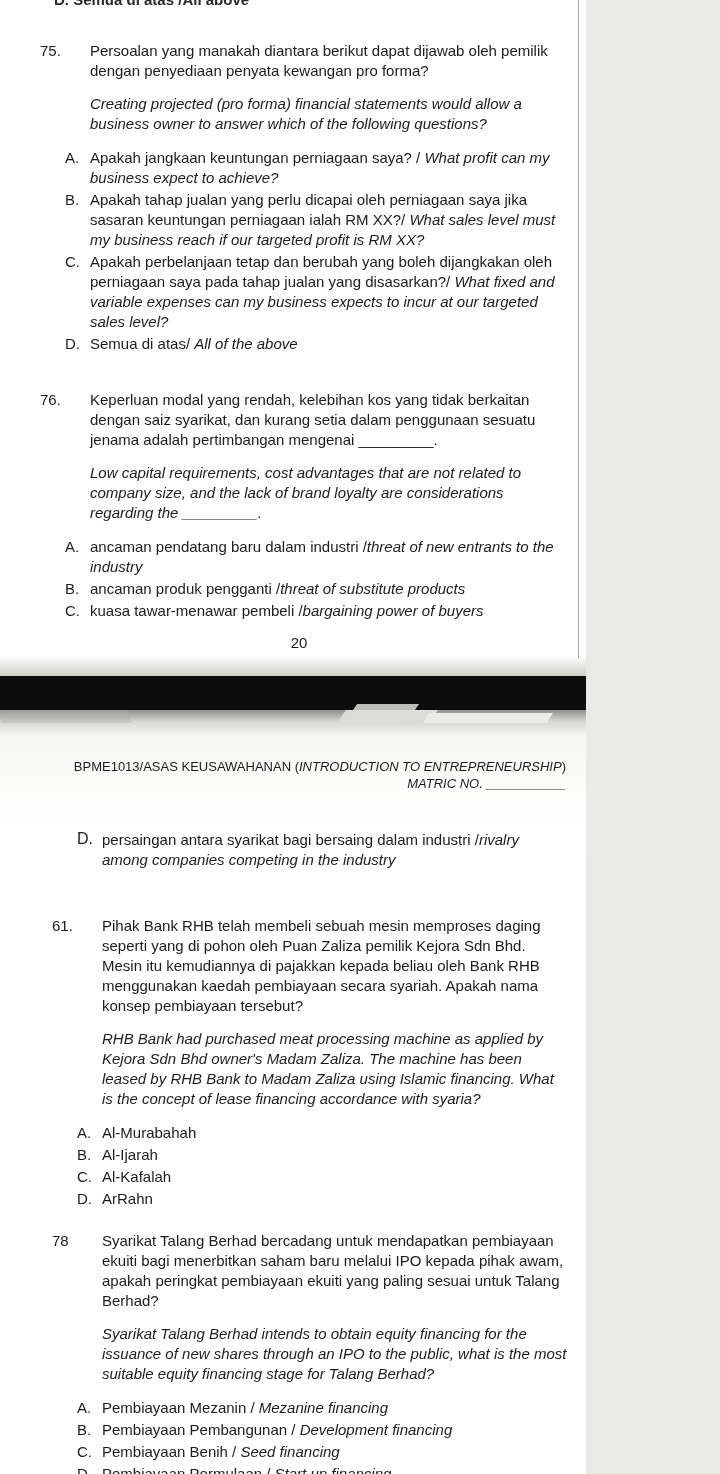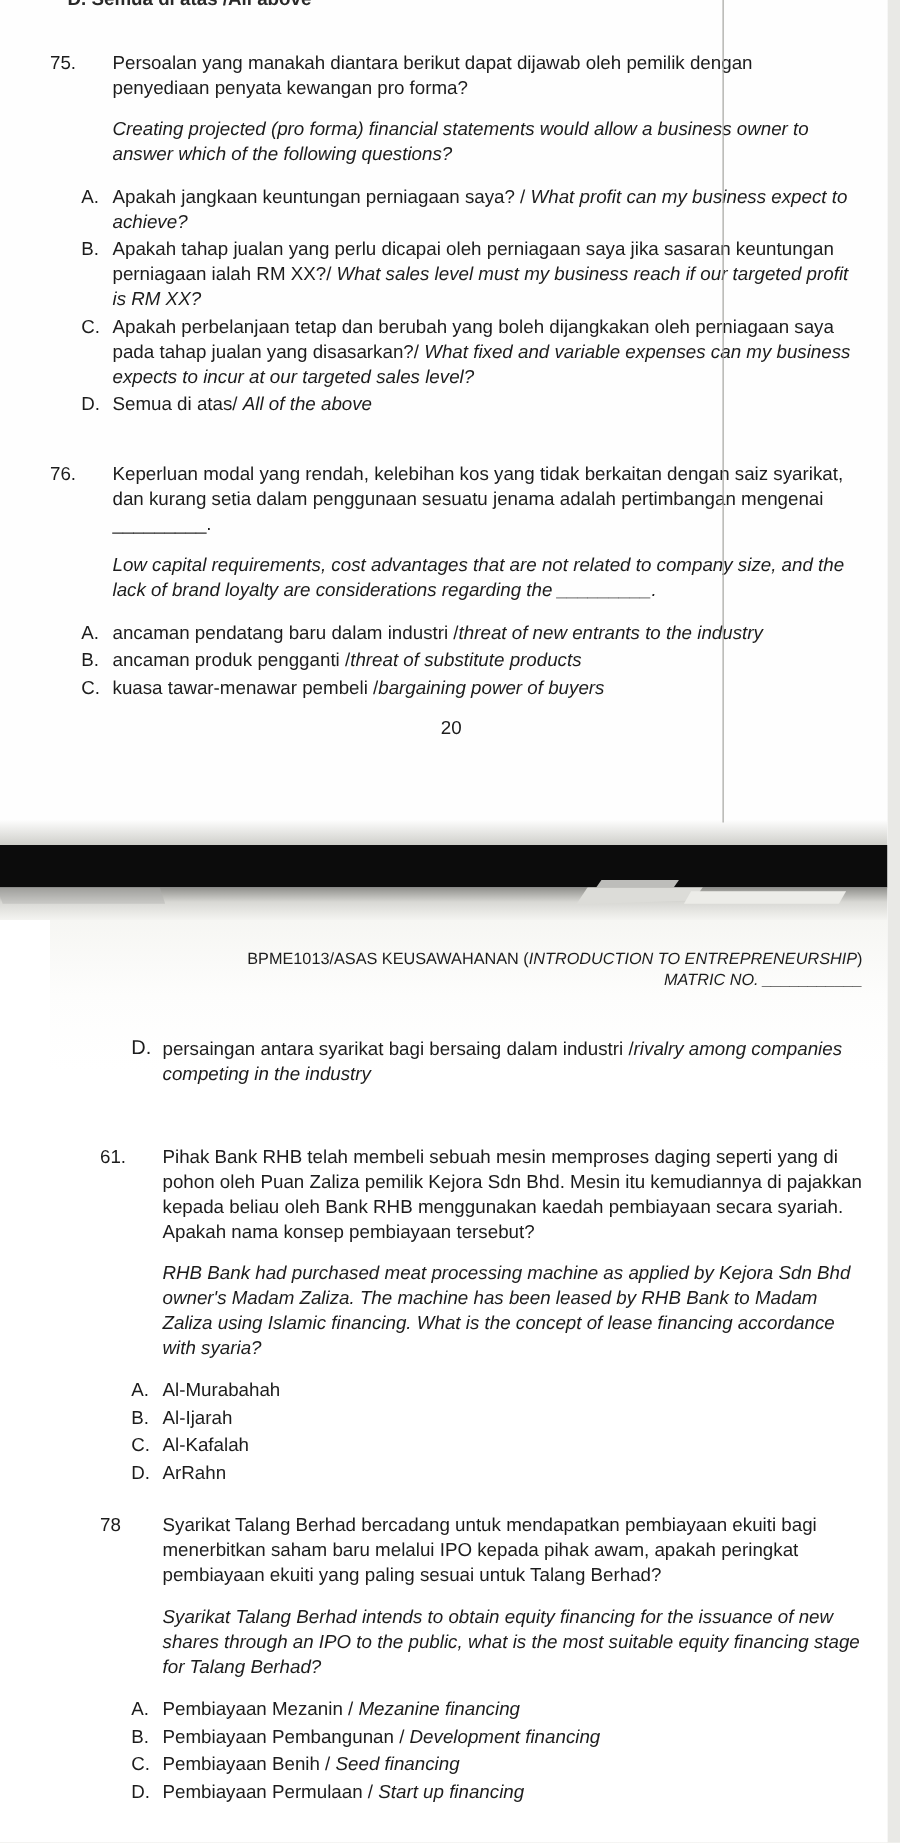--- a/index.html
+++ b/index.html
@@ -1,18 +1,18 @@
 <!DOCTYPE html>
 <html><head>
 <meta charset="utf-8">
 <style>
   * { margin:0; padding:0; box-sizing:border-box; }
   html,body { background:#e9e9e6; }
   body { font-family:"Liberation Sans", sans-serif; color:#1c1c1c; }
-  .screen { width:710px; height:1474px; background:#ffffff; overflow:hidden; position:relative; margin:0; }
+  .screen { width:586px; height:1474px; background:#ffffff; overflow:hidden; position:relative; margin:0; }
 
   
   .sheet1 { height:676px; position:relative; overflow:hidden; padding:0 28px 0 40px;
             background-image:linear-gradient(to bottom,#fefefe 97%, #cfcfca 100%); }
   .frag { height:11px; overflow:hidden; margin-left:14px; }
   .frag > span { display:block; margin-top:-9px; font-size:15px; font-weight:bold; color:#2a2a2a; }
   .scanline { position:absolute; left:578px; top:0; width:1px; height:658px; background:#a8a8a4; }
 
   .q { display:flex; }
   .q75 { margin-top:30px; }
@@ -38,22 +38,22 @@
   .strip { height:26px; position:relative; overflow:hidden;
            background:linear-gradient(to bottom,#8f8f8b,#d8d8d4 45%,#f4f4f1); }
   .tear1 { position:absolute; right:150px; top:-6px; width:92px; height:18px; background:#dcdcd8;
            transform:skewX(-35deg) rotate(-2deg); }
   .tear2 { position:absolute; right:36px; top:3px; width:124px; height:10px; background:#ecece8;
            transform:skewX(-30deg); }
   .smudge { position:absolute; left:0; top:0; width:130px; height:13px; background:#b0b0ac;
             opacity:.45; transform:skewX(18deg); }
 
   
-  .sheet2 { height:738px; overflow:hidden; position:relative; padding:22px 18px 0 40px;
-            background:linear-gradient(to bottom,#f6f6f3 0,#fdfdfc 60px,#ffffff 120px);margin-left:40px; }
+  .sheet2 { height:738px; overflow:hidden; position:relative; padding:22px 18px 0 52px;
+            background:linear-gradient(to bottom,#f6f6f3 0,#fdfdfc 60px,#ffffff 120px); }
   .hdr { text-align:right; font-size:13px; line-height:17px; margin-bottom:38px; padding-right:2px; }
   .hdr .blank { letter-spacing:0; }
   .cont-opt { margin-left:25px; margin-bottom:0; }
   .cont-opt .opt-text { max-width:577px; }
 </style>
 </head>
 <body>
 
 <div class="screen">
 

